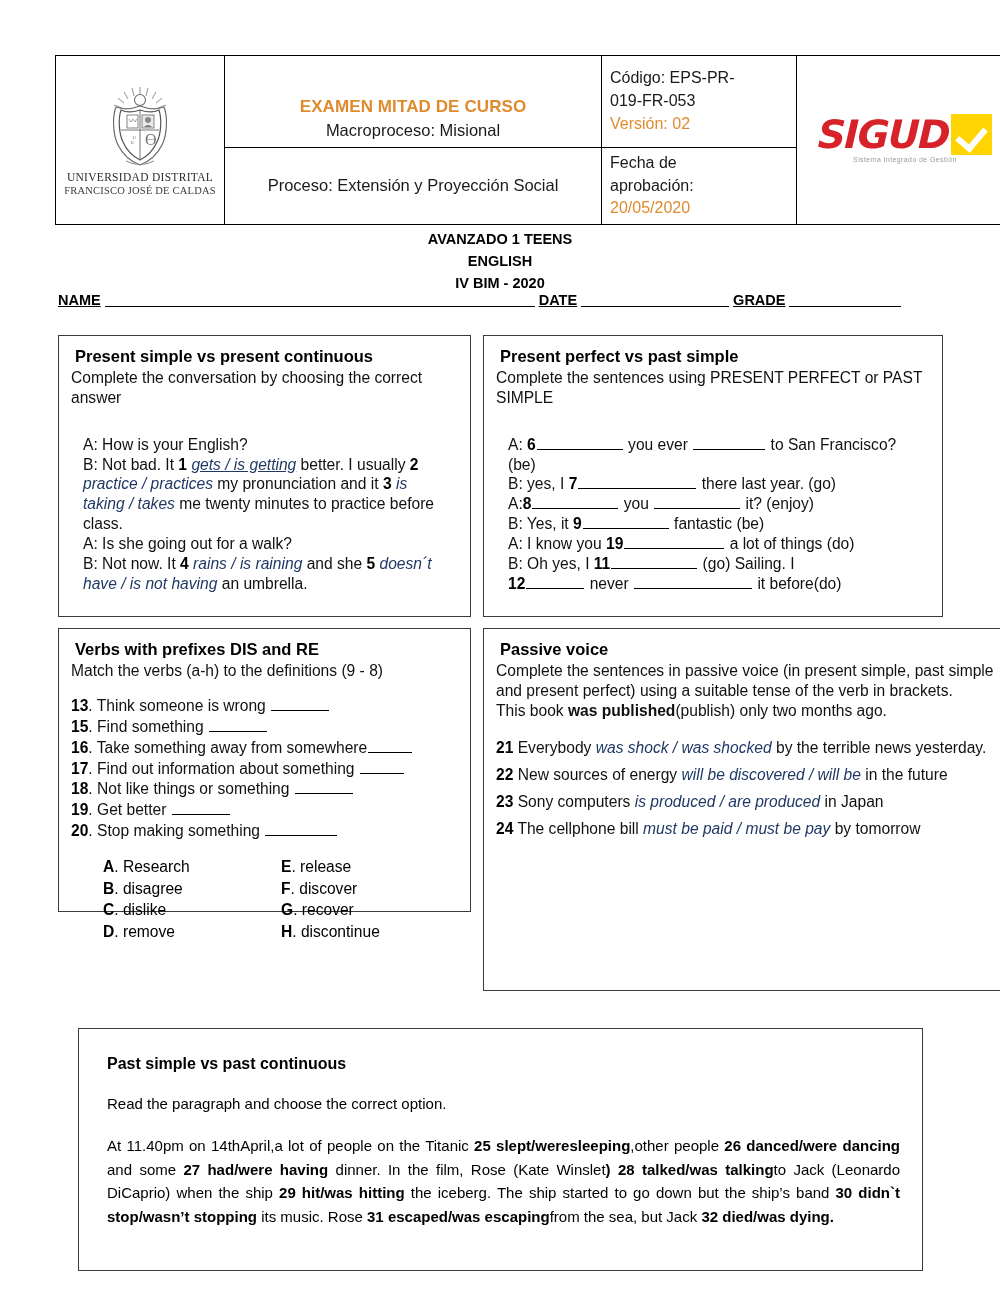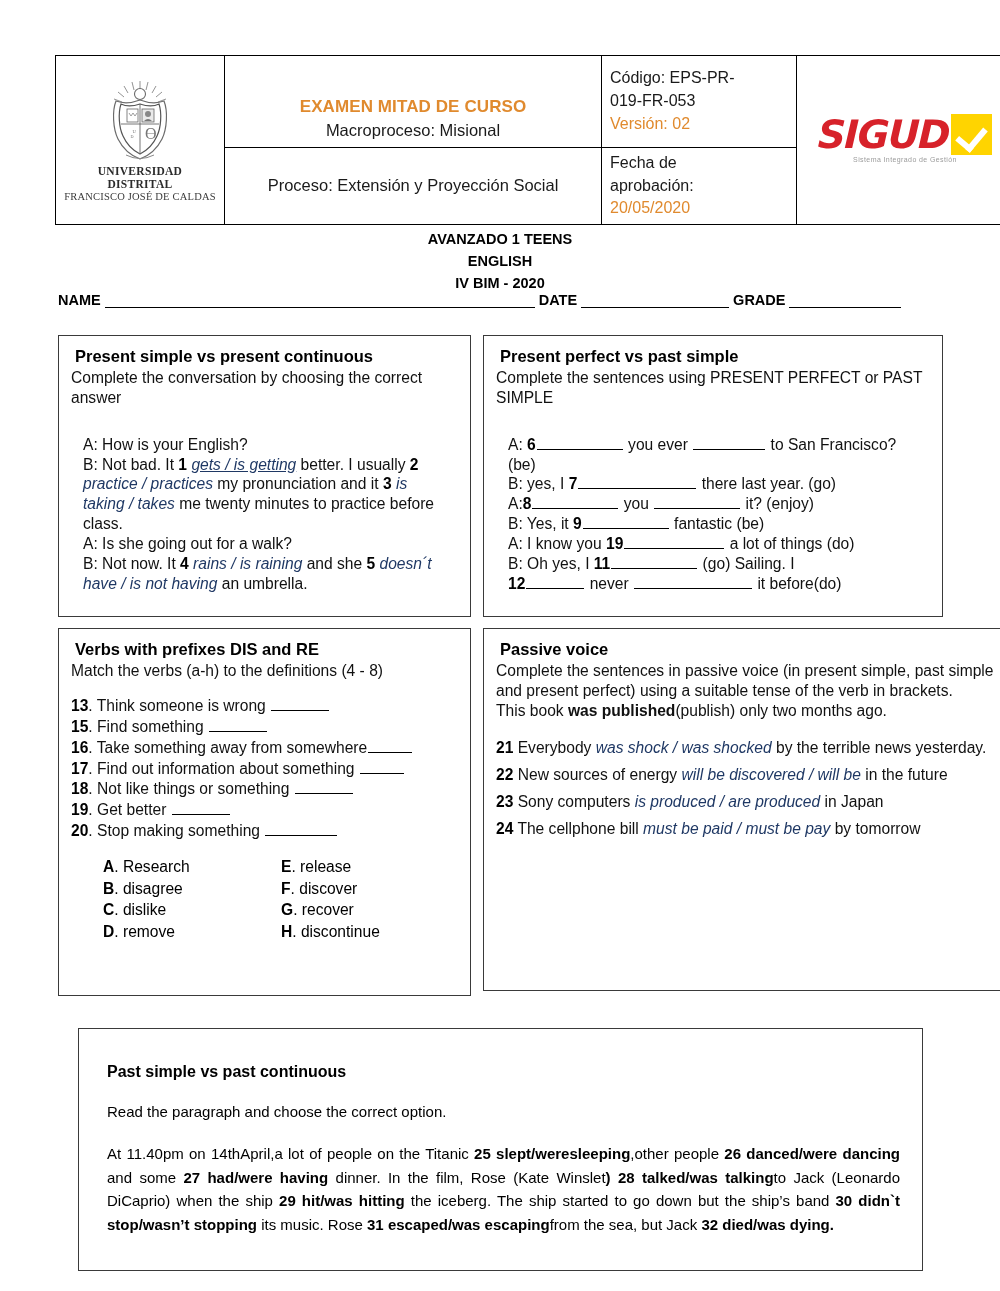--- a/index.html
+++ b/index.html
@@ -68,21 +68,21 @@
     font-size: 16px;
     line-height: 1.42;
     color: #E08A2E;
   }
 
   
   .crest-wrap { display: block; }
   .crest-svg { display: block; margin: 0 auto; }
   .uni-name1 {
     font-family: "Liberation Serif", serif;
-    font-weight: bold;
+    font-weight: normal;
     font-size: 11.5px;
     letter-spacing: 0.3px;
     color: #2b2b2b;
     margin-top: 4px;
     line-height: 1.15;
   }
   .uni-name2 {
     font-family: "Liberation Serif", serif;
     font-size: 10.5px;
     letter-spacing: 0.2px;
@@ -138,24 +138,25 @@
     color: #000;
   }
 
   
   .namerow {
     position: absolute;
     left: 58px;
     top: 292px;
     width: 890px;
     display: flex;
-    align-items: flex-end;
+    align-items: center;
     font-weight: bold;
     font-size: 14.5px;
     white-space: nowrap;
+    text-decoration: underline;
   }
   .nr-label { flex: 0 0 auto; }
   .nr-rule {
     border-bottom: 1.6px solid #000;
     height: 13px;
     margin: 0 4px;
     flex: 0 0 auto;
   }
   .rule-name  { width: 430px; }
   .rule-date  { width: 148px; }
@@ -164,21 +165,21 @@
   
   .ex-box {
     position: absolute;
     border: 1.4px solid #3a3a3a;
     box-sizing: border-box;
     background: #fff;
     padding: 10px 12px 10px 12px;
   }
   #box-present-simple   { left: 58px;  top: 335px;  width: 413px; height: 282px; }
   #box-present-perfect  { left: 483px; top: 335px;  width: 460px; height: 282px; }
-  #box-prefixes         { left: 58px;  top: 628px;  width: 413px; height: 368px; }
+  #box-prefixes         { left: 58px;  top: 628px;  width: 413px; height: 284px; }
   #box-passive          { left: 483px; top: 628px;  width: 524px; height: 363px; }
   #box-past             { left: 78px;  top: 1028px; width: 845px; height: 243px; }
 
   .ex-title {
     font-weight: bold;
     font-size: 16.5px;
     margin: 0 0 1px 4px;
     line-height: 1.3;
     color: #000;
   }
@@ -236,21 +237,21 @@
 
   
   .pv-item {
     font-size: 15.6px;
     line-height: 1.27;
     margin-top: 7px;
     color: #111;
   }
 
   
-  #box-past { padding: 26px 22px; }
+  #box-past { padding: 18px 22px; }
   .past-title {
     font-weight: bold;
     font-size: 16px;
     margin: 8px 0 0 6px;
   }
   .past-instr {
     font-size: 15px;
     margin: 22px 0 0 6px;
   }
   .past-para {
@@ -371,21 +372,21 @@
       <div><span>A:</span><b class="num">8</b><span class="blank b-l"></span><span> you </span><span class="blank b-l"></span><span> it? (enjoy)</span></div>
       <div><span>B: Yes, it </span><b class="num">9</b><span class="blank b-l"></span><span> fantastic (be)</span></div>
       <div><span>A: I know you </span><b class="num">19</b><span class="blank b-xl"></span><span> a lot of things (do)</span></div>
       <div><span>B: Oh yes, I </span><b class="num">11</b><span class="blank b-l"></span><span> (go) Sailing. I</span></div>
       <div><b class="num">12</b><span class="blank b-s"></span><span> never </span><span class="blank b-xxl"></span><span> it before(do)</span></div>
     </div>
   </div>
 
   <div class="ex-box" id="box-prefixes">
     <div class="ex-title">Verbs with prefixes DIS and RE</div>
-    <div class="ex-instr">Match the verbs (a-h) to the definitions (4 - 8)</div>
+    <div class="ex-instr">Match the verbs (a-h) to the definitions (9 - 8)</div>
     <div class="gap-line"></div>
     <div>
       <div class="pf-item"><b class="num">13</b><span>.</span> <span>Think someone is wrong</span> <span class="blank b-s"></span></div>
       <div class="pf-item"><b class="num">15</b><span>.</span> <span>Find something</span> <span class="blank b-s"></span></div>
       <div class="pf-item"><b class="num">16</b><span>.</span> <span>Take something away from somewhere</span><span class="blank b-xs"></span></div>
       <div class="pf-item"><b class="num">17</b><span>.</span> <span>Find out information about something</span> <span class="blank b-xs"></span></div>
       <div class="pf-item"><b class="num">18</b><span>.</span> <span>Not like things or something</span> <span class="blank b-s"></span></div>
       <div class="pf-item"><b class="num">19</b><span>.</span> <span>Get better</span> <span class="blank b-s"></span></div>
       <div class="pf-item"><b class="num">20</b><span>.</span> <span>Stop making something</span> <span class="blank b-m"></span></div>
     </div>

